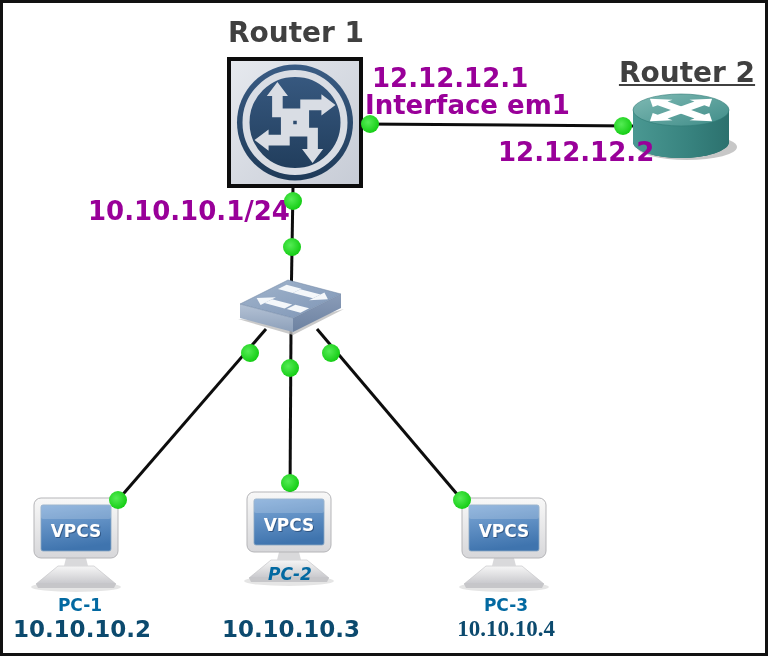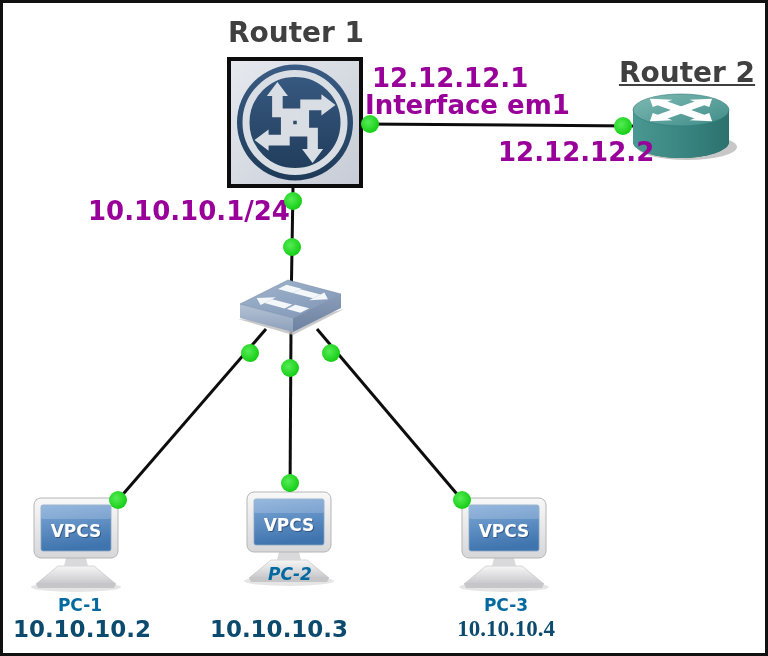--- a/index.html
+++ b/index.html
@@ -215,16 +215,16 @@
   <div class="maglabel" style="left:369px;top:61px;">12.12.12.1</div>
   <div class="maglabel" style="left:362px;top:88px;">Interface em1</div>
   <div class="maglabel" style="left:495px;top:135px;">12.12.12.2</div>
   <div class="maglabel rtalign" style="left:85px;top:194px;width:196px;">10.10.10.1/24</div>
 
   <div class="pc-name" style="left:77px;top:592px;">PC-1</div>
   <div class="pc-name" style="left:287px;top:561px;font-style:italic;">PC-2</div>
   <div class="pc-name" style="left:503px;top:592px;">PC-3</div>
 
   <div class="pc-ip" style="left:79px;top:613px;">10.10.10.2</div>
-  <div class="pc-ip" style="left:276px;top:613px;">10.10.10.3</div>
+  <div class="pc-ip" style="left:288px;top:613px;">10.10.10.3</div>
   <div class="pc-ip" style="left:503px;top:613px;font-family:Liberation Serif, serif;">10.10.10.4</div>
 
 </div>
 
 </body></html>

